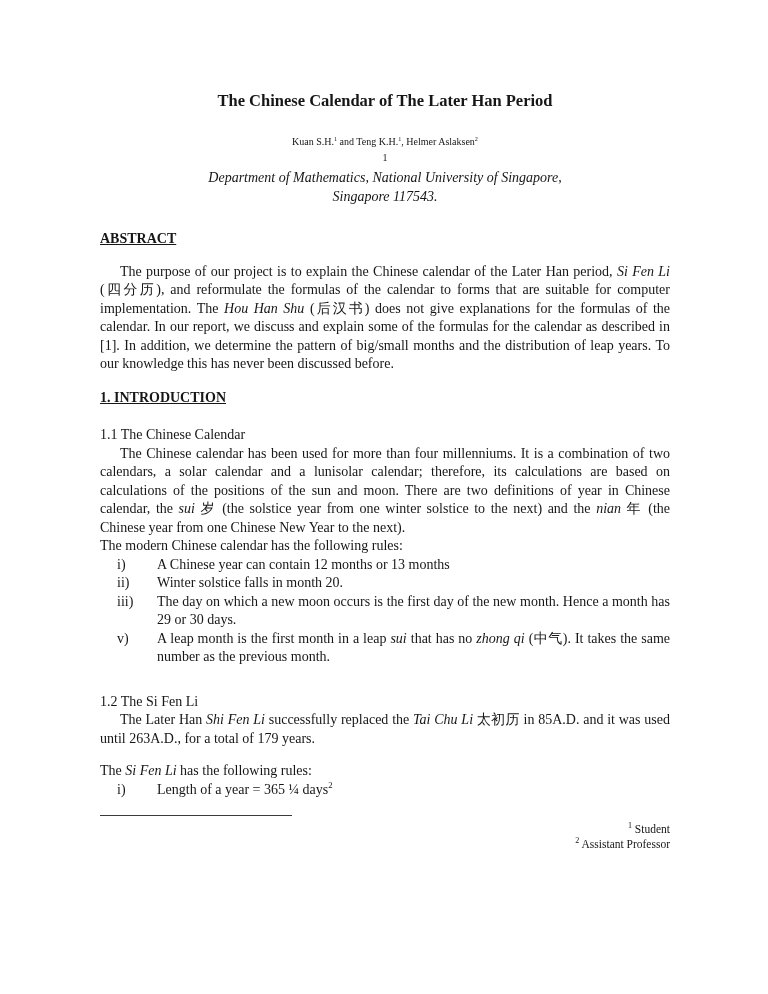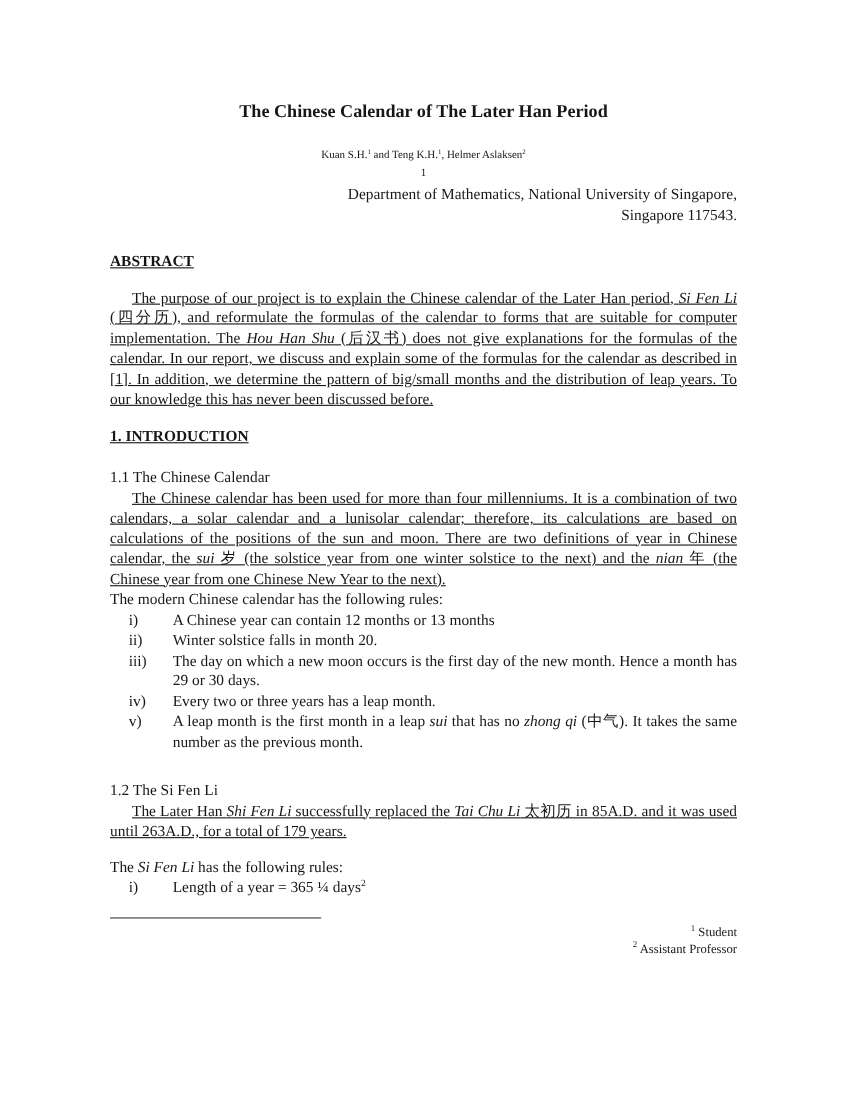--- a/index.html
+++ b/index.html
@@ -30,21 +30,22 @@
     line-height: 20px;
   }
   .authors sup, .seg-sup { font-size: 62%; vertical-align: super; line-height: 0; }
   .stray-sup {
     text-align: center;
     font-size: 10px;
     line-height: 12px;
   }
   .affiliation {
     margin-top: 5px;
-    text-align: right;
+    font-style: italic;
+    text-align: center;
   }
   .affiliation div { line-height: 18.5px; }
   .section-heading {
     margin: 0;
     margin-top: 24px;
     font-size: 14px;
     font-weight: bold;
     line-height: 18.5px;
     text-decoration: underline;
   }
@@ -55,21 +56,21 @@
     font-size: 14px;
     font-weight: normal;
     line-height: 18.5px;
   }
   .subsection-heading.sec12 { margin-top: 26px; }
   p.body {
     margin: 0;
     text-align: justify;
   }
   p.body.first-gap { margin-top: 14px; }
-  p.indent { text-indent: 20px; text-decoration: underline; }
+  p.indent { text-indent: 20px; }
   .rules-intro { margin-top: 18px; }
   .rules-intro.tight { margin-top: 14px; }
   .rule-list { margin: 0; }
   .rule-item { display: flex; }
   .rule-num {
     flex: 0 0 40px;
     margin-left: 17px;
   }
   .rule-text {
     flex: 1;
@@ -124,24 +125,20 @@
     </div>
     <div class="rule-item">
       <span class="rule-num">ii)</span>
       <span class="rule-text">Winter solstice falls in month 20.</span>
     </div>
     <div class="rule-item">
       <span class="rule-num">iii)</span>
       <span class="rule-text">The day on which a new moon occurs is the first day of the new month. Hence a month has 29 or 30 days.</span>
     </div>
     <div class="rule-item">
-      <span class="rule-num">iv)</span>
-      <span class="rule-text">Every two or three years has a leap month.</span>
-    </div>
-    <div class="rule-item">
       <span class="rule-num">v)</span>
       <span class="rule-text">A leap month is the first month in a leap <i>sui</i> that has no <i>zhong qi</i> (中气). It takes the same number as the previous month.</span>
     </div>
   </div>
 
   <h3 class="subsection-heading sec12">1.2 The Si Fen Li</h3>
 
   <p class="body indent">The Later Han <i>Shi Fen Li</i> successfully replaced the <i>Tai Chu Li</i> 太初历 in 85A.D. and it was used until 263A.D., for a total of 179 years.</p>
 
   <p class="body rules-intro tight">The <i>Si Fen Li</i> has the following rules:</p>

